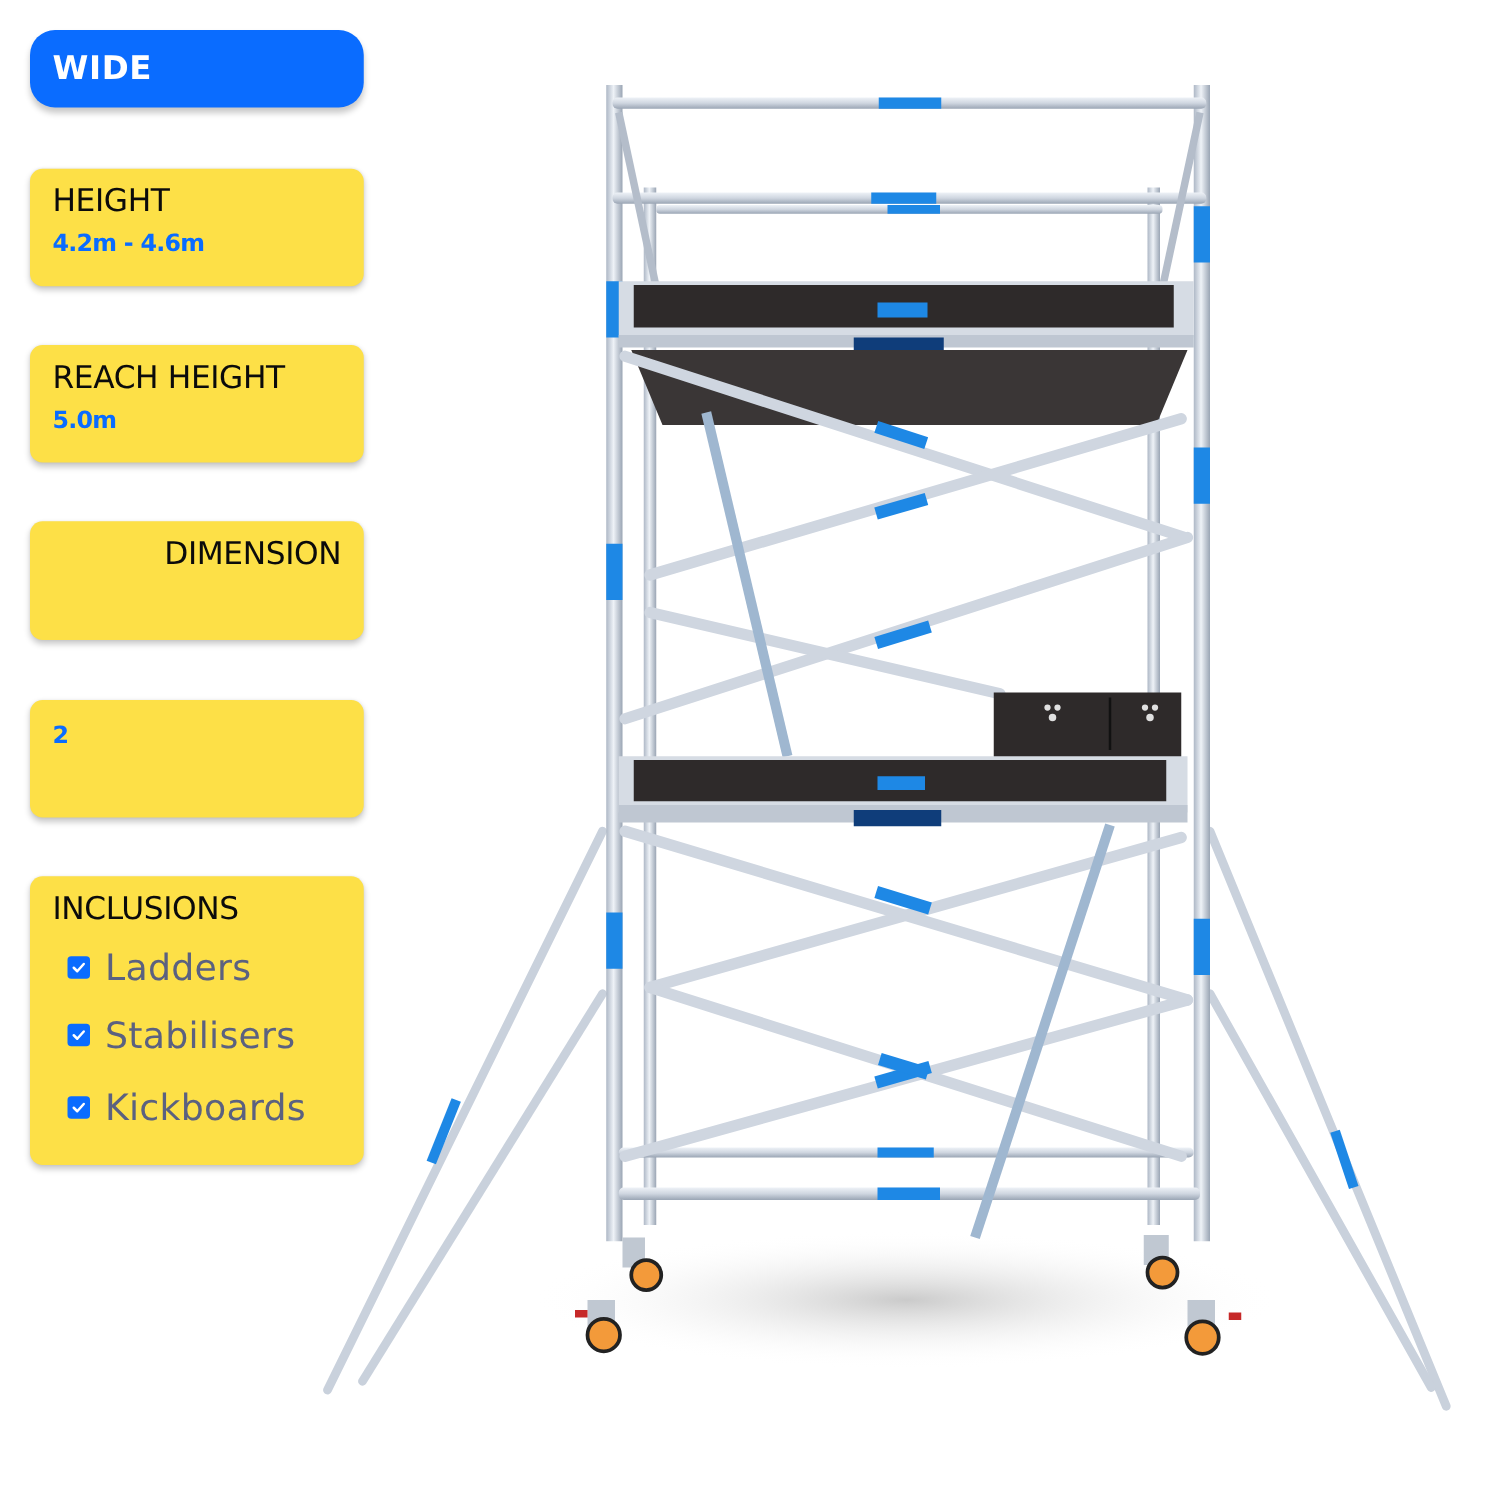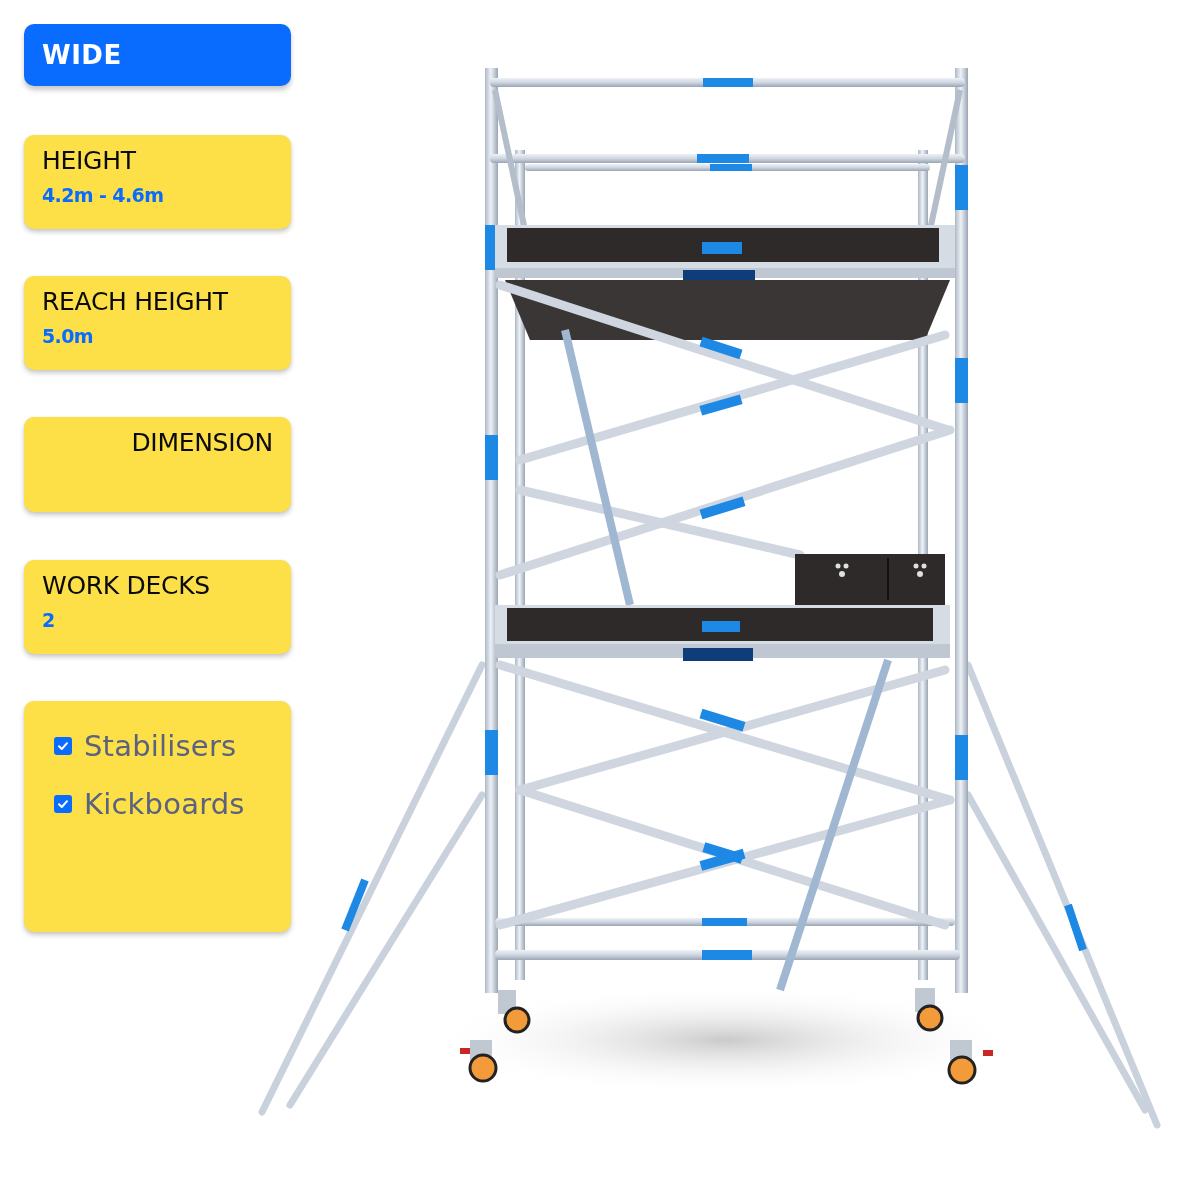--- a/index.html
+++ b/index.html
@@ -2,21 +2,21 @@
 <html><head>
   <meta charset="utf-8">
   <style>
     html, body { margin:0; padding:0; }
     body {
       width:1200px; height:1200px; background:#ffffff; position:relative; overflow:hidden;
       font-family: "DejaVu Sans", "Liberation Sans", sans-serif;
     }
     .badge {
       position:absolute; left:24px; top:24px; width:267px; height:62px;
-      background:#0a6cff; border-radius:10px;
+      background:#0a6cff; border-radius:20px;
       box-shadow: 0 4px 5px rgba(0,0,0,0.22);
       box-sizing:border-box; padding-left:18px;
       display:flex; align-items:center;
     }
     .badge-text { color:#ffffff; font-weight:bold; font-size:26px; letter-spacing:0.5px; }
     .card {
       position:absolute; left:24px; width:267px; background:#fde047;
       border-radius:10px; box-sizing:border-box; padding:10px 18px 0 18px;
       box-shadow: 0 3px 5px rgba(0,0,0,0.22), 0 0 2px rgba(0,0,0,0.06);
     }
@@ -179,26 +179,34 @@
 <div class="card" style="top:276px;height:94px;">
   <div class="card-label">REACH HEIGHT</div>
   <div class="card-value">5.0m</div>
 </div>
 
 <div class="card" style="top:417px;height:95px;text-align:right;">
   <div class="card-label">DIMENSION</div>
 </div>
 
 <div class="card" style="top:560px;height:94px;">
-  <div class="card-label">WORK DECKS</div>
   <div class="card-value">2</div>
 </div>
 
 <div class="card" style="top:701px;height:231px;">
+  <div class="card-label">INCLUSIONS</div>
   <div class="incl-list">
+    <div class="incl-item" style="height:50px;">
+      <span class="check">
+        <svg width="12" height="12" viewBox="0 0 12 12">
+            <path d="M2 6.2 L4.8 9 L10 3.2" stroke="#fff" stroke-width="2" fill="none" stroke-linecap="round" stroke-linejoin="round"></path>
+          </svg>
+      </span>
+      <span class="incl-text">Ladders</span>
+    </div>
     <div class="incl-item">
       <span class="check">
         <svg width="12" height="12" viewBox="0 0 12 12">
             <path d="M2 6.2 L4.8 9 L10 3.2" stroke="#fff" stroke-width="2" fill="none" stroke-linecap="round" stroke-linejoin="round"></path>
           </svg>
       </span>
       <span class="incl-text">Stabilisers</span>
     </div>
     <div class="incl-item">
       <span class="check">

